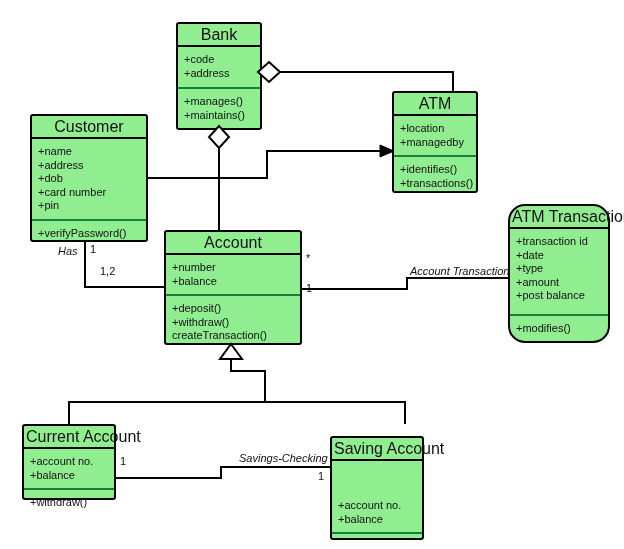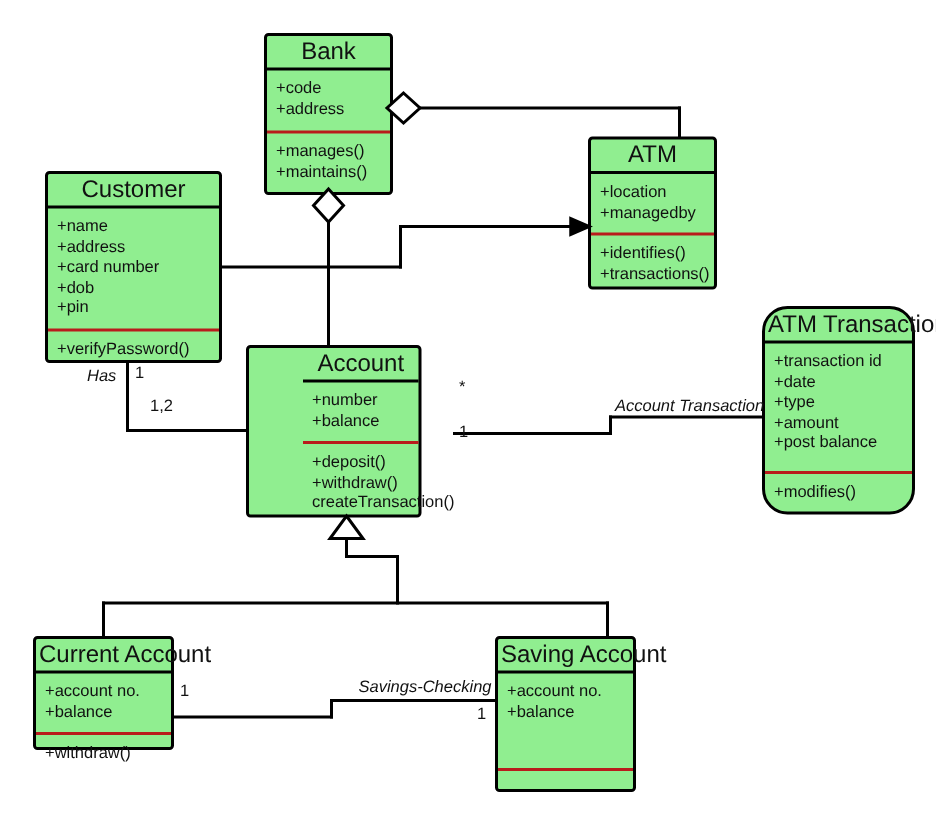--- a/index.html
+++ b/index.html
@@ -35,21 +35,21 @@
     font-size: 16px;
     color: #111111;
     padding: 4px 2px 4px 2px;
     border-bottom: 2px solid #000000;
     line-height: 13px;
     white-space: nowrap;
   }
   .uml-attrs {
     box-sizing: border-box;
     padding: 6px 0 6px 6px;
-    border-bottom: 2px solid #b91c1c;
+    border-bottom: 2px solid #15803d;
     flex: 1 1 auto;
   }
   .uml-ops {
     box-sizing: border-box;
     padding: 6px 0 6px 6px;
     flex: 0 0 auto;
   }
   .uml-line {
     font-size: 11px;
     line-height: 13.5px;
@@ -147,42 +147,42 @@
       <div class="uml-line">+manages()</div>
       <div class="uml-line">+maintains()</div>
     </div>
   </div>
 
   <div class="uml-class" style="left:30px; top:114px; width:118px; height:128px;">
     <div class="uml-title">Customer</div>
     <div class="uml-attrs">
       <div class="uml-line">+name</div>
       <div class="uml-line">+address</div>
+      <div class="uml-line">+dob</div>
       <div class="uml-line">+card number</div>
-      <div class="uml-line">+dob</div>
       <div class="uml-line">+pin</div>
     </div>
     <div class="uml-ops">
       <div class="uml-line">+verifyPassword()</div>
     </div>
   </div>
 
   <div class="uml-class" style="left:392px; top:91px; width:86px; height:102px;">
     <div class="uml-title">ATM</div>
     <div class="uml-attrs">
       <div class="uml-line">+location</div>
       <div class="uml-line">+managedby</div>
     </div>
     <div class="uml-ops">
       <div class="uml-line">+identifies()</div>
       <div class="uml-line">+transactions()</div>
     </div>
   </div>
 
-  <div class="uml-class" style="left:164px; top:230px; width:117px; height:115px;padding-left:36px;">
+  <div class="uml-class" style="left:164px; top:230px; width:138px; height:115px;">
     <div class="uml-title">Account</div>
     <div class="uml-attrs">
       <div class="uml-line">+number</div>
       <div class="uml-line">+balance</div>
     </div>
     <div class="uml-ops">
       <div class="uml-line">+deposit()</div>
       <div class="uml-line">+withdraw()</div>
       <div class="uml-line">createTransaction()</div>
     </div>
@@ -206,21 +206,21 @@
     <div class="uml-title">Current Account</div>
     <div class="uml-attrs">
       <div class="uml-line">+account no.</div>
       <div class="uml-line">+balance</div>
     </div>
     <div class="uml-ops">
       <div class="uml-line">+withdraw()</div>
     </div>
   </div>
 
-  <div class="uml-class" style="left:330px; top:424px; width:94px; height:104px;">
+  <div class="uml-class" style="left:330px; top:436px; width:94px; height:104px;gap:32px;">
     <div class="uml-title">Saving Account</div>
     <div class="uml-attrs">
       <div class="uml-line">+account no.</div>
       <div class="uml-line">+balance</div>
     </div>
     <div class="uml-ops"></div>
   </div>
 
   <div class="assoc-label" style="left:58px; top:245px;">Has</div>
   <div class="mult" style="left:90px; top:243px;">1</div>

